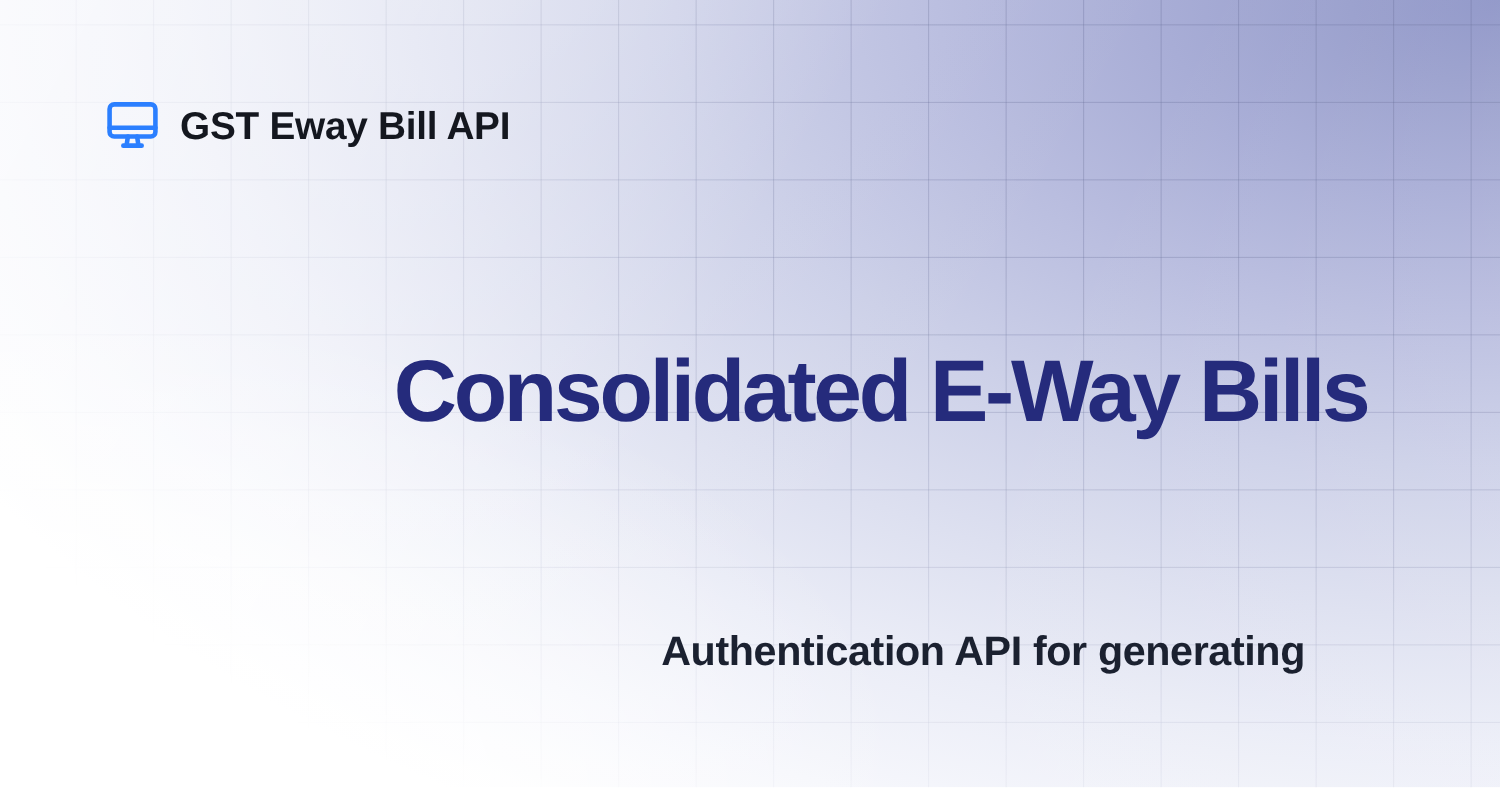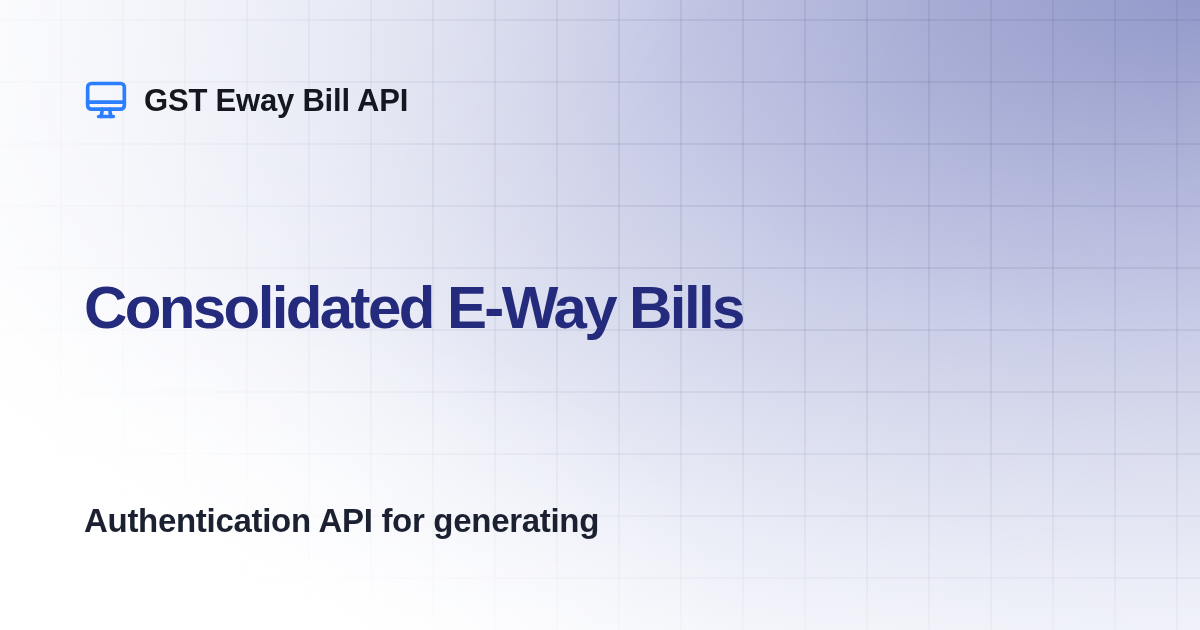--- a/index.html
+++ b/index.html
@@ -92,20 +92,21 @@
         rgba(0,0,0,0.0) 92%);
   }
 
   
 
   .content {
     position: relative;
     z-index: 5;
     height: 100%;
     padding: 76px 80px 0 84px;
+    text-align: right;
   }
 
   .brand {
     display: flex;
     align-items: center;
     gap: 16px;
     height: 48px;
   }
 
   .brand-icon {
@@ -122,21 +123,21 @@
     color: #14171f;
     white-space: nowrap;
     line-height: 1;
   }
 
   .headline {
     position: absolute;
     left: 84px;
     top: 278px;
     width: 1010px;
-    font-size: 60px;
+    font-size: 70px;
     font-weight: 700;
     line-height: 1.0;
     letter-spacing: -2.6px;
     color: #252b7c;
   }
 
   .subhead {
     position: absolute;
     left: 84px;
     top: 500px;

